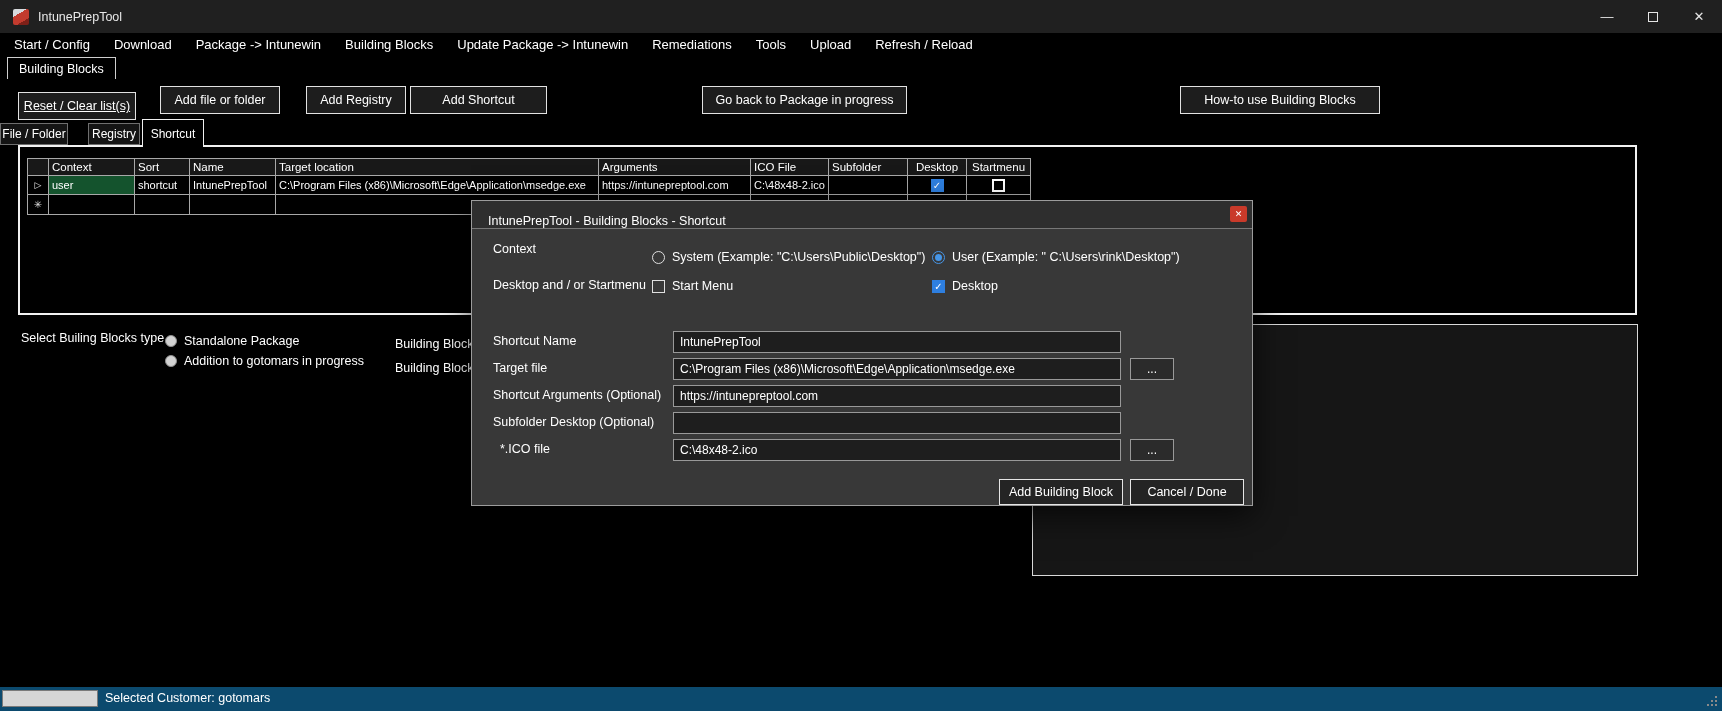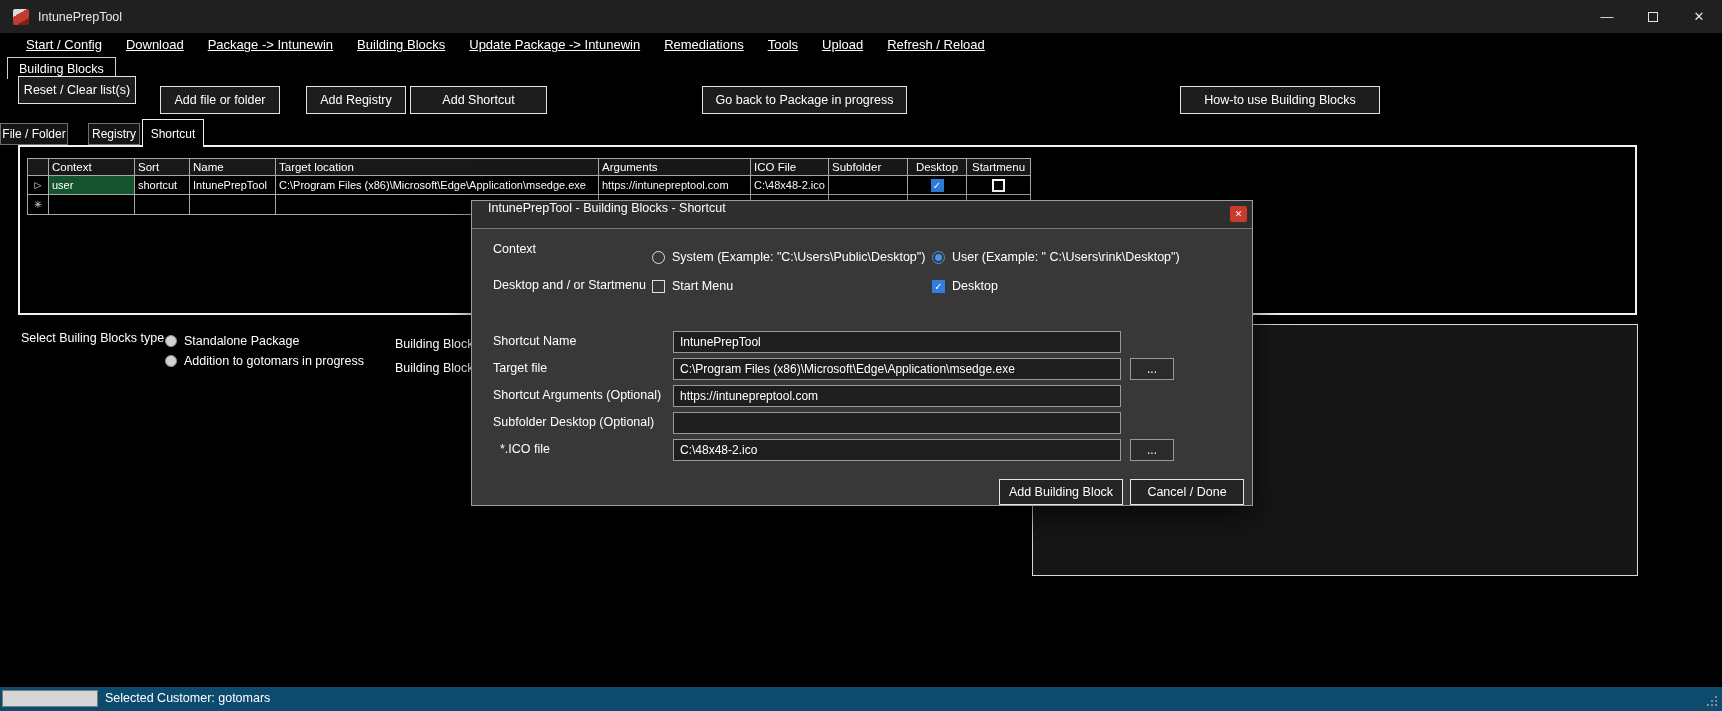--- a/index.html
+++ b/index.html
@@ -9,31 +9,31 @@
   
   .titlebar{ position:absolute; left:0; top:0; width:100%; height:33px; background:#202020; display:flex; align-items:center; }
   .app-icon{ width:16px; height:16px; margin-left:13px; border-radius:2px;
              background:linear-gradient(150deg,#d8dadd 0 32%, #c23b2e 32% 72%, #7e2018 72% 100%); }
   .win-title{ margin-left:9px; font-size:12.5px; color:#e8e8e8; }
   .win-controls{ position:absolute; right:0; top:0; height:33px; display:flex; }
   .win-btn{ width:46px; height:33px; display:flex; align-items:center; justify-content:center; color:#e6e6e6; font-size:13px; }
   .max-glyph{ width:10px; height:10px; border:1px solid #e6e6e6; display:inline-block; }
 
   
-  .menubar{ position:absolute; left:0; top:33px; width:100%; height:24px; background:#000; display:flex; align-items:center; padding-left:14px;text-decoration:underline; }
+  .menubar{ position:absolute; left:0; top:33px; width:100%; height:24px; background:#000; display:flex; align-items:center; padding-left:2px; }
   .menu-item{ padding:0 12px; font-size:13px; color:#fff; line-height:24px; white-space:nowrap; }
 
   
   .main-tab{ position:absolute; left:7px; top:57px; height:22px; padding:0 11px; background:#000;
              border:1px solid #cfcfcf; border-bottom:none; font-size:12.5px; display:flex; align-items:center; }
 
   
   .btn{ position:absolute; height:28px; background:#1d1d1d; border:1px solid #e2e2e2; color:#fff;
         font-size:12.5px; display:flex; align-items:center; justify-content:center; white-space:nowrap; }
-  .btn-reset{ left:18px; top:76px; width:118px; }
+  .btn-reset{ left:18px; top:92px; width:118px;text-decoration:underline; }
   .btn-addfile{ left:160px; top:86px; width:120px; }
   .btn-addreg{ left:306px; top:86px; width:100px; }
   .btn-addshort{ left:410px; top:86px; width:137px; }
   .btn-goback{ left:702px; top:86px; width:205px; }
   .btn-howto{ left:1180px; top:86px; width:200px; }
 
   
   .subtab{ position:absolute; top:123px; height:22px; background:#141414; border:1px solid #6f6f6f;
            color:#fff; font-size:12px; display:flex; align-items:center; justify-content:center; z-index:2; }
   .subtab-file{ left:0; width:68px; }
@@ -66,21 +66,21 @@
   .lbl{ position:absolute; font-size:12.5px; color:#fff; white-space:nowrap; z-index:1; }
   .radio-lite{ position:absolute; width:12px; height:12px; border-radius:50%; background:#d2d2d2; border:1px solid #8f8f8f; z-index:1; }
 
   
   .right-panel{ position:absolute; left:1032px; top:324px; width:606px; height:252px; background:#161616; border:1px solid #d9d9d9; z-index:1; }
 
   
   .dialog{ position:absolute; left:471px; top:200px; width:782px; height:306px; background:#383838;
            border:1px solid #9c9c9c; z-index:20; box-shadow:0 10px 30px rgba(0,0,0,.65); }
   .dlg-title{ position:relative; height:28px; background:#2e2e2e; border-bottom:1px solid #777;
-              display:flex; align-items:flex-start; padding-left:16px; font-size:12.5px; color:#fff; }
+              display:flex; align-items:flex-end; padding-left:16px; font-size:12.5px; color:#fff; }
   .dlg-close{ position:absolute; top:5px; right:5px; width:17px; height:16px; background:#c93a2a; color:#fff;
               font-size:9px; display:flex; align-items:center; justify-content:center; border-radius:2px; }
   .dlg-label{ position:absolute; font-size:12.5px; color:#fff; white-space:nowrap; }
   .opt{ position:absolute; display:flex; align-items:center; gap:7px; font-size:12.5px; white-space:nowrap; }
   .radio{ width:13px; height:13px; border-radius:50%; border:1px solid #e0e0e0; position:relative; flex:none; }
   .radio.selected{ border-color:#4695e6; }
   .radio.selected::after{ content:""; position:absolute; inset:2px; border-radius:50%; background:#4695e6; }
   .cbx{ width:13px; height:13px; border:1px solid #e0e0e0; flex:none; display:flex; align-items:center; justify-content:center; font-size:10px; color:#fff; }
   .cbx.checked{ background:#2e7fe0; border-color:#2e7fe0; }
   .cbx.checked::after{ content:"✓"; }

